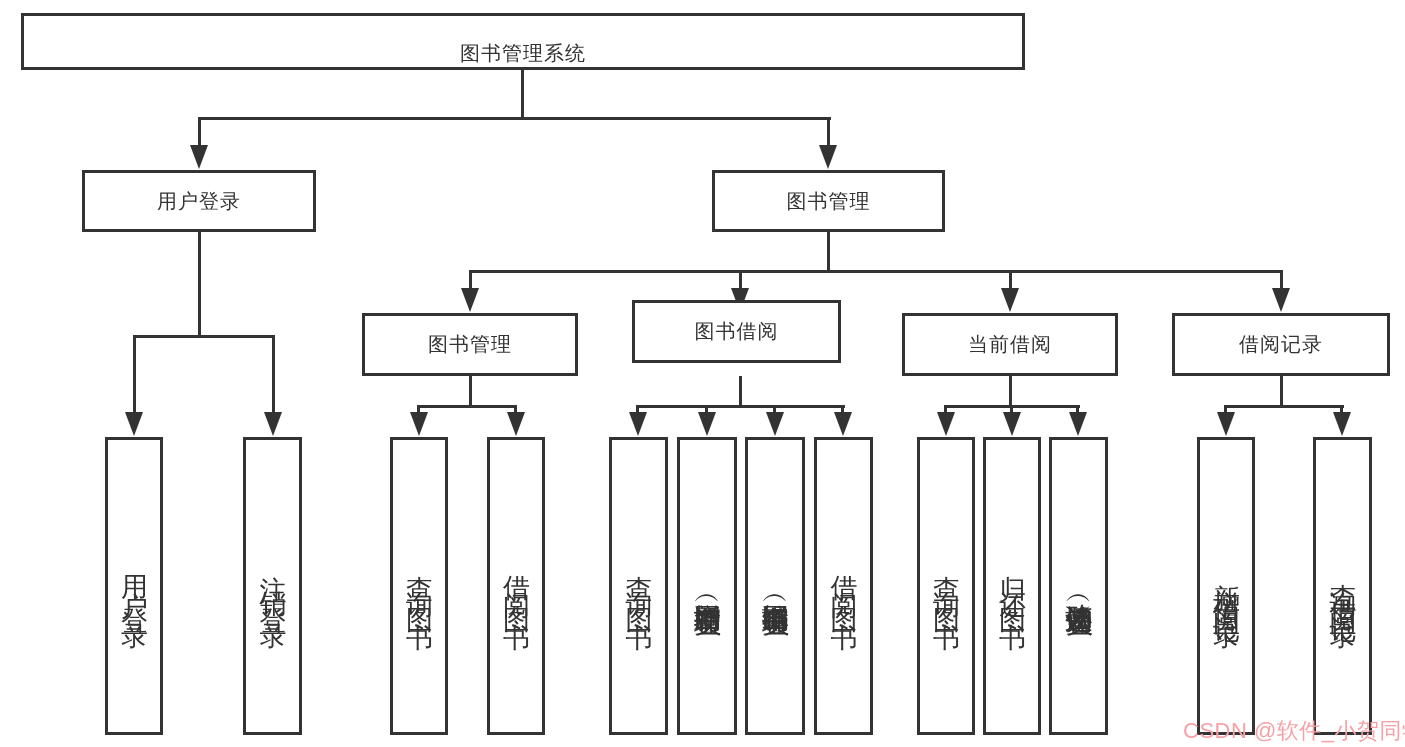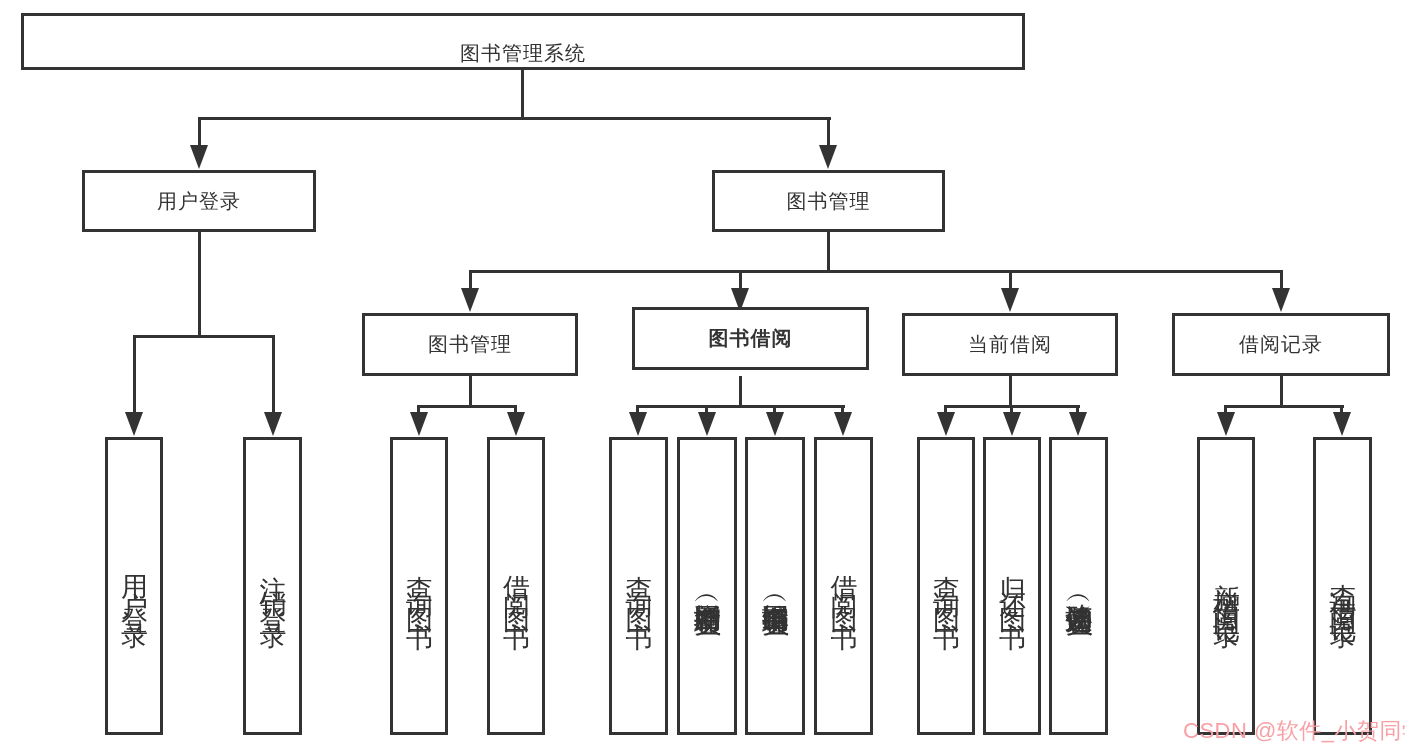--- a/index.html
+++ b/index.html
@@ -70,21 +70,21 @@
   <div class="lv" style="left:739px;top:270px;height:20px;"></div>
   <div class="arrow" style="left:731px;top:288px;"></div>
   <div class="lv" style="left:1009px;top:270px;height:20px;"></div>
   <div class="arrow" style="left:1001px;top:288px;"></div>
   <div class="lv" style="left:1280px;top:270px;height:20px;"></div>
   <div class="arrow" style="left:1272px;top:288px;"></div>
 
   <div class="box hbox" style="left:362px;top:313px;width:216px;height:63px;">
     <span>图书管理</span>
   </div>
-  <div class="box hbox" style="left:632px;top:307px;width:237px;height:63px;font-weight:bold;">
+  <div class="box hbox" style="left:632px;top:300px;width:209px;height:63px;">
     <span>图书借阅</span>
   </div>
   <div class="box hbox" style="left:902px;top:313px;width:216px;height:63px;">
     <span>当前借阅</span>
   </div>
   <div class="box hbox" style="left:1172px;top:313px;width:218px;height:63px;">
     <span>借阅记录</span>
   </div>
 
   <div class="lv" style="left:469px;top:376px;height:31px;"></div>

